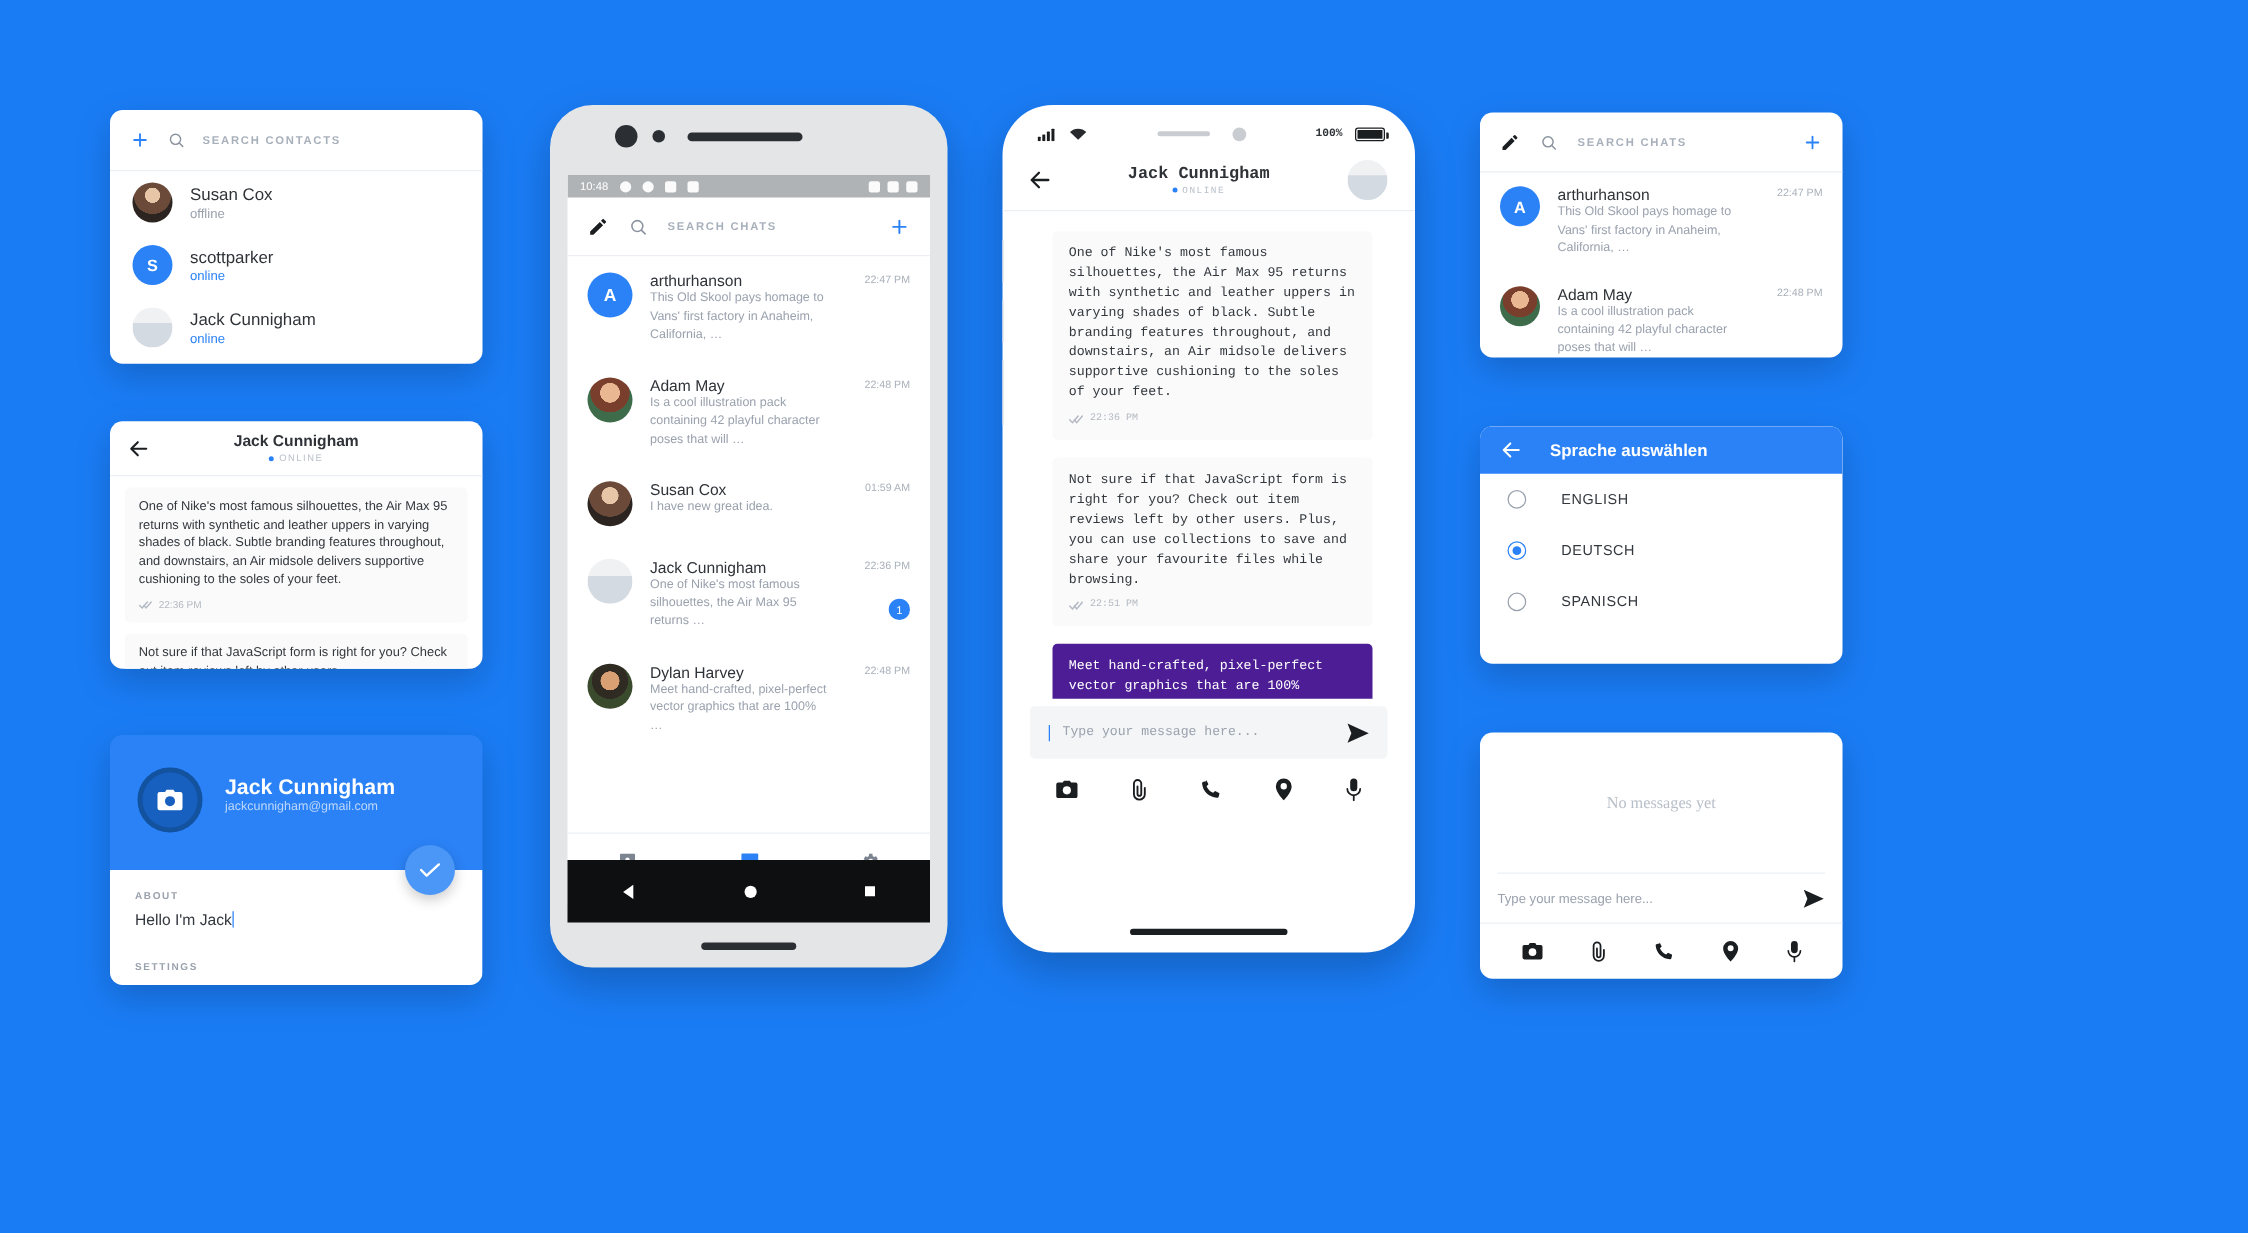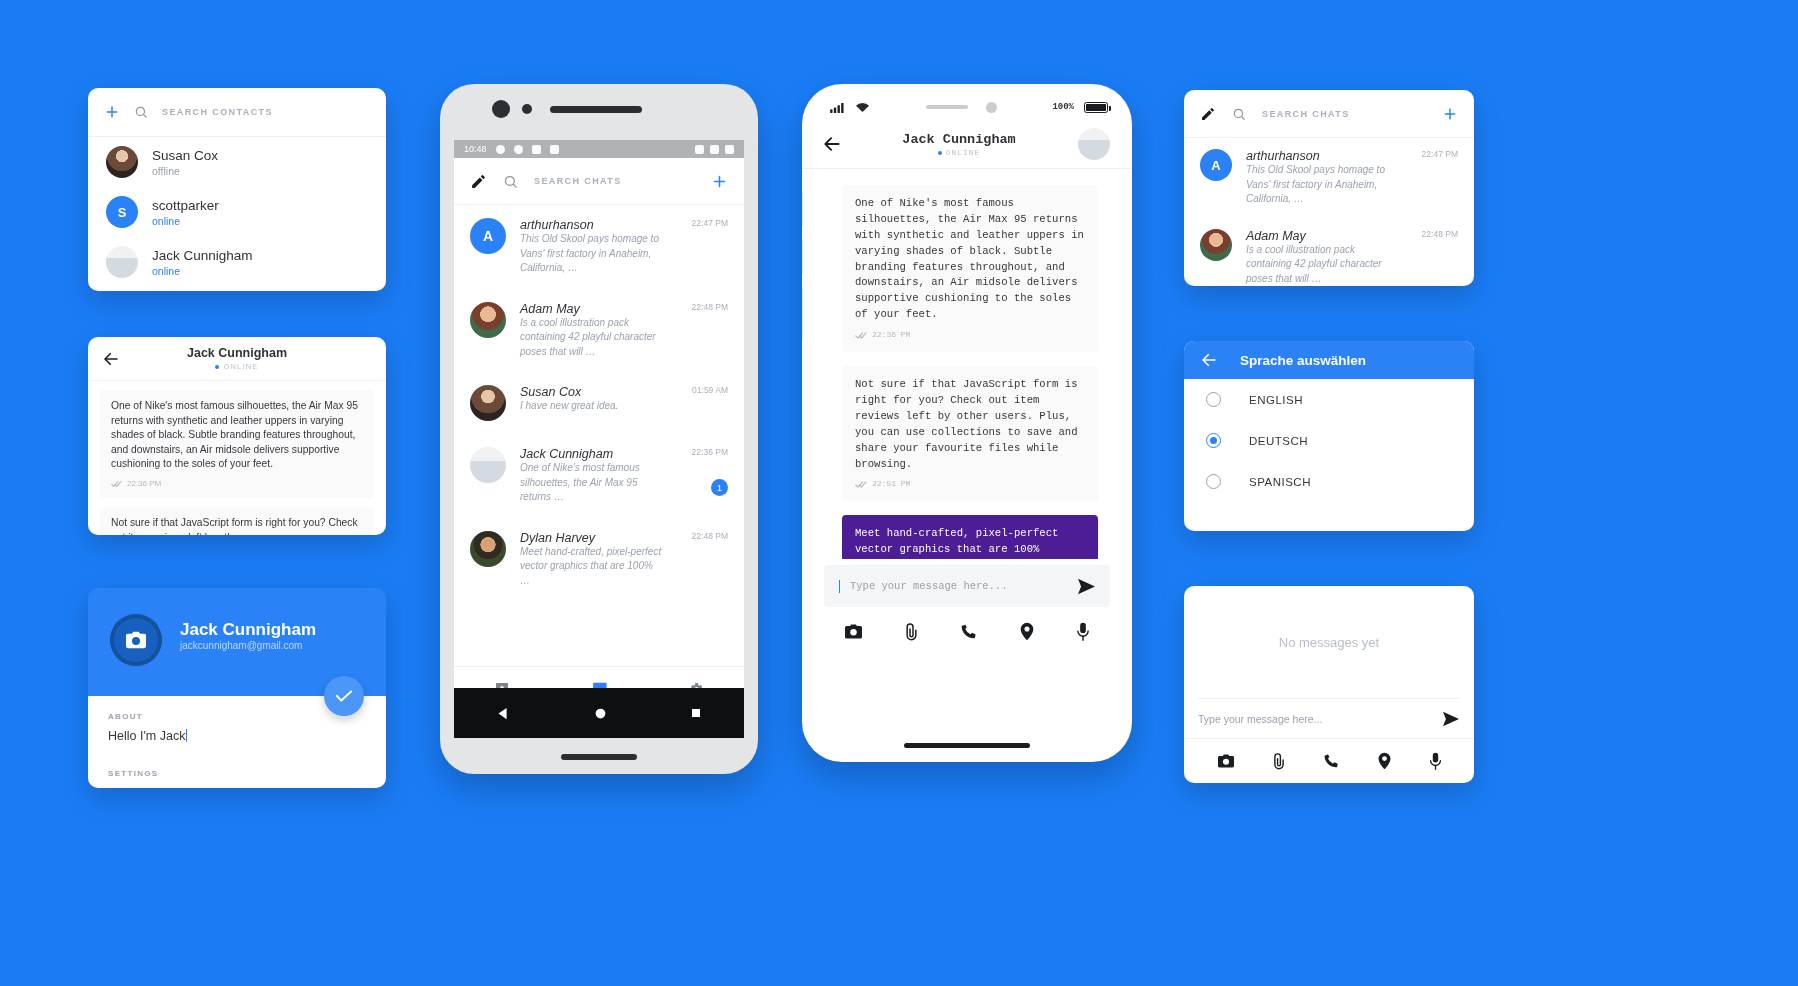--- a/index.html
+++ b/index.html
@@ -102,21 +102,21 @@
   .and-screen { position: absolute; left: 14px; top: 56px; width: 290px; height: 584px; background: #fff; overflow: hidden; }
   .and-status { height: 18px; background: #b0b3b6; display:flex; align-items:center; gap:9px; padding: 0 10px; }
   .and-clock { font-size: 9px; color: #fff; font-weight: 500; }
   .and-sicon { width: 9px; height: 9px; background: #fff; border-radius: 2px; opacity: .95; }
   .and-sicon.circ { border-radius: 50%; }
   .and-right { margin-left: auto; display: flex; gap: 6px; align-items: center; }
   .and-topbar { height: 46px; display: flex; align-items: center; padding: 0 16px; gap: 16px; }
   .chatlist { height: 430px; overflow: hidden; }
   .chat-row { display: flex; gap: 14px; padding: 13px 16px; }
   .chat-row .avatar { width: 36px; height: 36px; font-size: 14px; }
-  .chat-main { flex: 1; min-width: 0; font-style: italic; }
+  .chat-main { flex: 1; min-width: 0; }
   .chat-name { font-size: 12.5px; color: #2f3338; }
   .chat-prev { font-size: 10px; color: #9aa2ae; line-height: 1.45; margin-top: 0; }
   .chat-meta { width: 52px; text-align: right; }
   .chat-time { font-size: 8.5px; color: #a9b0ba; }
   .badge { width: 17px; height: 17px; border-radius: 50%; background: #2b82f6; color: #fff;
            font-size: 9px; display: inline-flex; align-items: center; justify-content: center; margin-top: 22px; }
   .and-tabbar { position:absolute; bottom: 0; left:0; right:0; height: 58px; border-top: 1px solid #eceff3;
                 display: flex; align-items: center; }
   .tab { flex: 1; text-align: center; }
   .tab-label { font-size: 8.5px; color: #9aa2ae; margin-top: 4px; }
@@ -175,21 +175,21 @@
   .lang-title { color: #fff; font-size: 13.5px; font-weight: 600; }
   .lang-row { display: flex; align-items: center; gap: 28px; padding: 13px 22px; }
   .radio { width: 15px; height: 15px; border-radius: 50%; border: 1.6px solid #9aa2ae; }
   .radio.on { border-color: #2b82f6; display:flex;align-items:center;justify-content:center; }
   .radio.on::after { content:""; width: 7px; height: 7px; border-radius: 50%; background: #2b82f6; }
   .lang-label { font-size: 11.5px; color: #33383e; letter-spacing: .5px; }
 
   
   #empty-card { left: 1184px; top: 586px; width: 290px; height: 197px; }
   .empty-body { height: 112px; display: flex; align-items: center; justify-content: center; }
-  .empty-text { font-size: 13px; color: #b8bfc8; }
+  .empty-text { font-size: 13px; color: #b8bfc8; font-family: Liberation Serif, serif; }
   .empty-input { height: 40px; margin: 0 14px; border-top: 1px solid #eceff3; display: flex; align-items: center; gap: 8px; }
   .empty-input .ph { flex: 1; font-size: 10.5px; color: #9aa2ae; }
   .empty-actions { height: 44px; border-top: 1px solid #eceff3; display: flex; align-items: center; justify-content: space-around; padding: 0 14px; }
 
   svg { display: block; }
 </style>
 </head>
 <body>
 
 <div class="stage">

